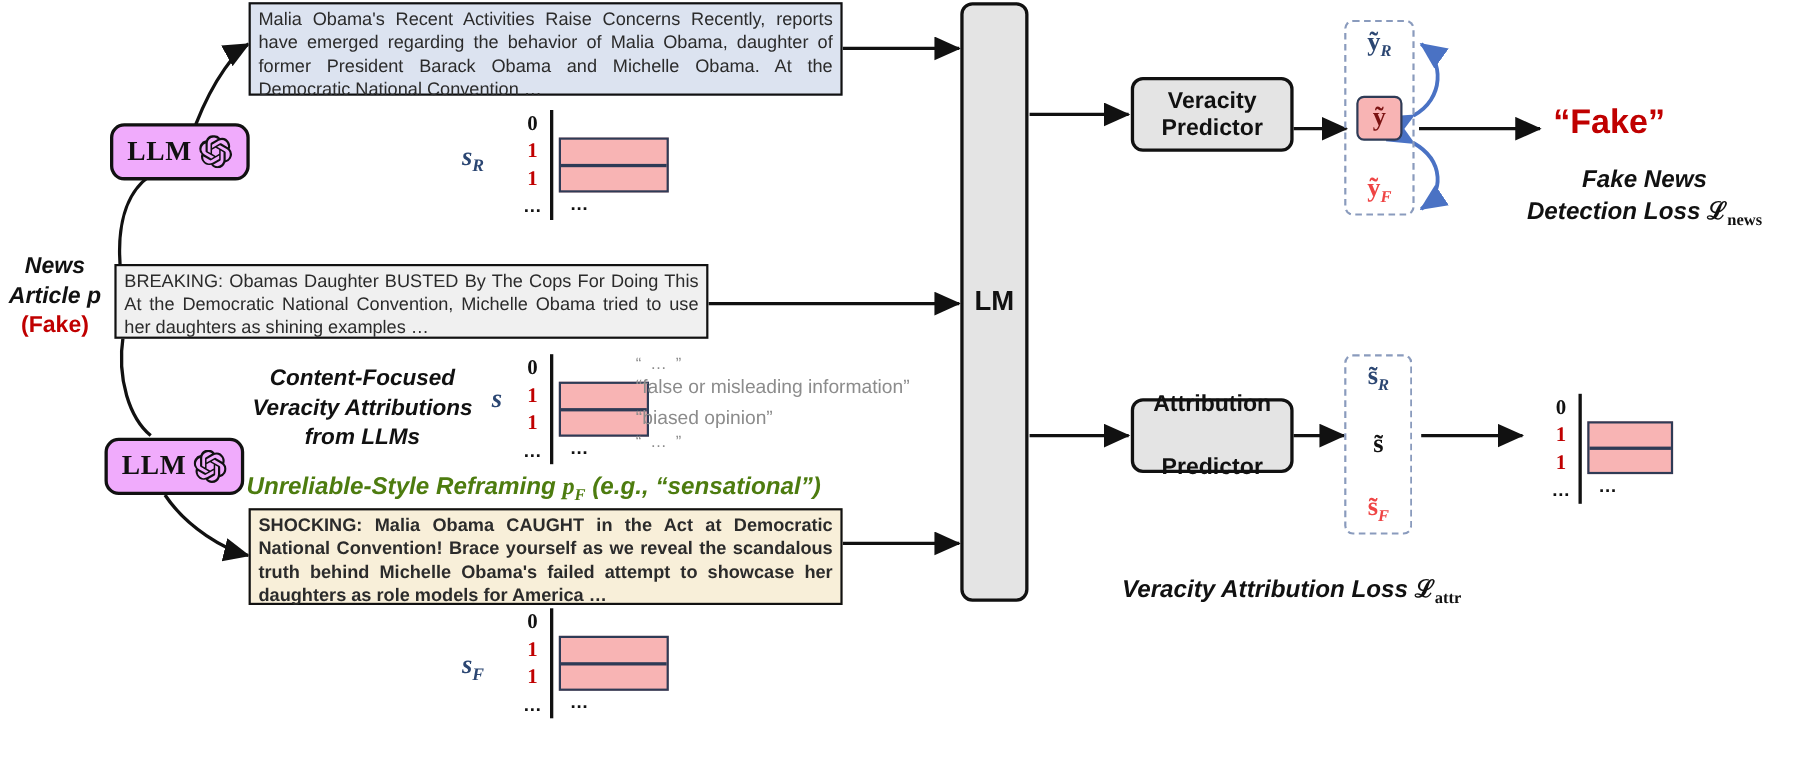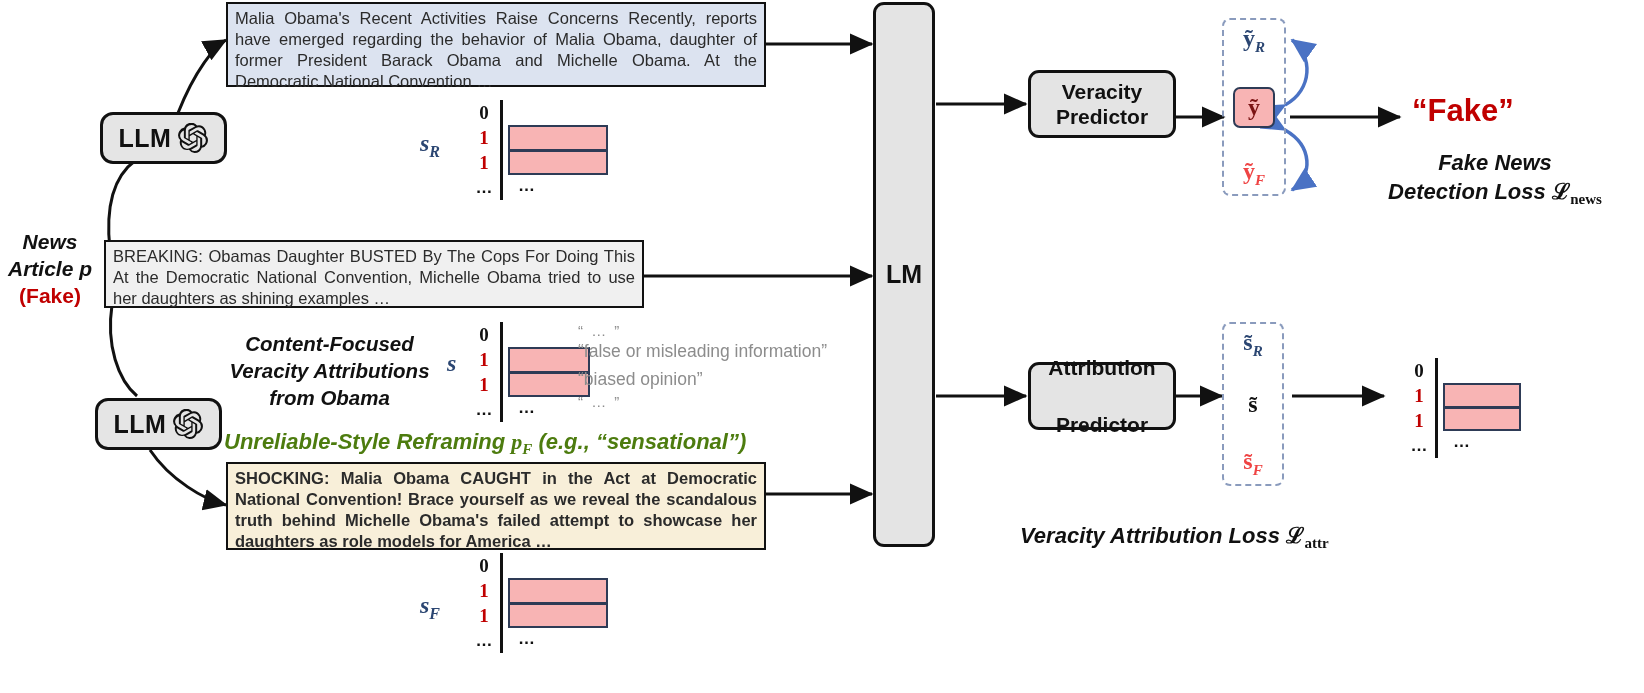--- a/index.html
+++ b/index.html
@@ -29,29 +29,30 @@
     font-family: "Liberation Sans", sans-serif;
   }
   .article-box.real   { background: #dce3f0; }
   .article-box.orig   { background: #f0f0f0; }
   .article-box.fake   { background: #f8efd9; font-weight: bold; }
 
   
   .llm-box {
     border: 3px solid #111111;
     border-radius: 13px;
-    background: #e5e5e5;
+    background: #f0abfc;
     display: flex;
     align-items: center;
     justify-content: center;
     gap: 7px;
     font-weight: bold;
     font-size: 25px;
     color: #111;
     letter-spacing: .5px;
+    font-family: Liberation Serif, serif;
   }
   .openai-logo { display:block; }
 
   
   .lm-box {
     border: 3px solid #111111;
     border-radius: 11px;
     background: #e4e4e4;
     display: flex;
     align-items: center;
@@ -292,21 +293,21 @@
     </div>
     <div class="bars" style="width:100px; height:50px;">
       <div class="sep" style="top:22px;"></div>
     </div>
     <div class="underdots" style="top:76px;">…</div>
   </div>
 
   <div class="lbl-italic-bold" style="left:222px; top:330px; width:215px; font-size:20.5px;">
     <div>Content-Focused</div>
     <div>Veracity Attributions</div>
-    <div>from Obama</div>
+    <div>from LLMs</div>
   </div>
 
   <div class="vec-label" style="left:447px; top:350px; font-size:24px;">
     <span>s</span>
   </div>
   <div class="vec" style="left:470px; top:322px; width:120px; height:100px;">
     <div class="axis"></div>
     <div class="digits">
       <div class="d0">0</div>
       <div class="d1">1</div>

